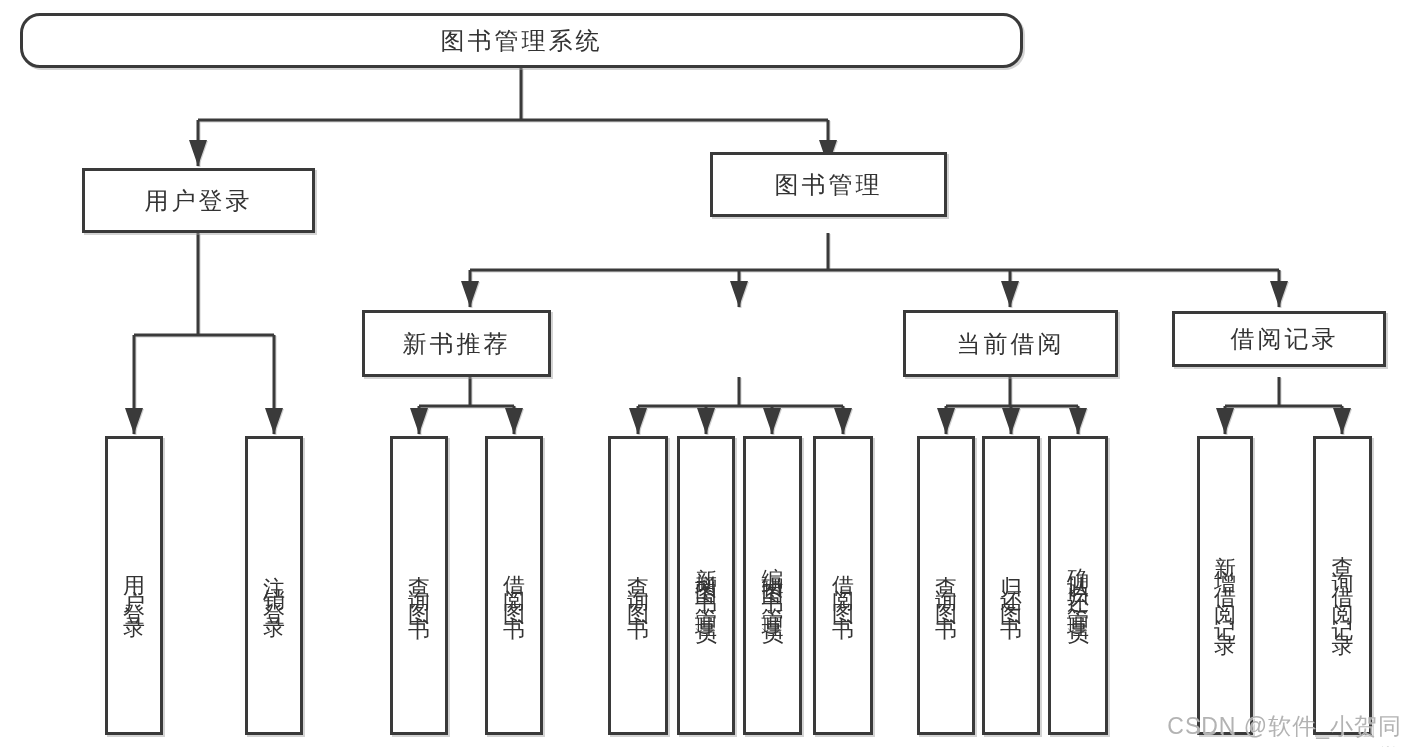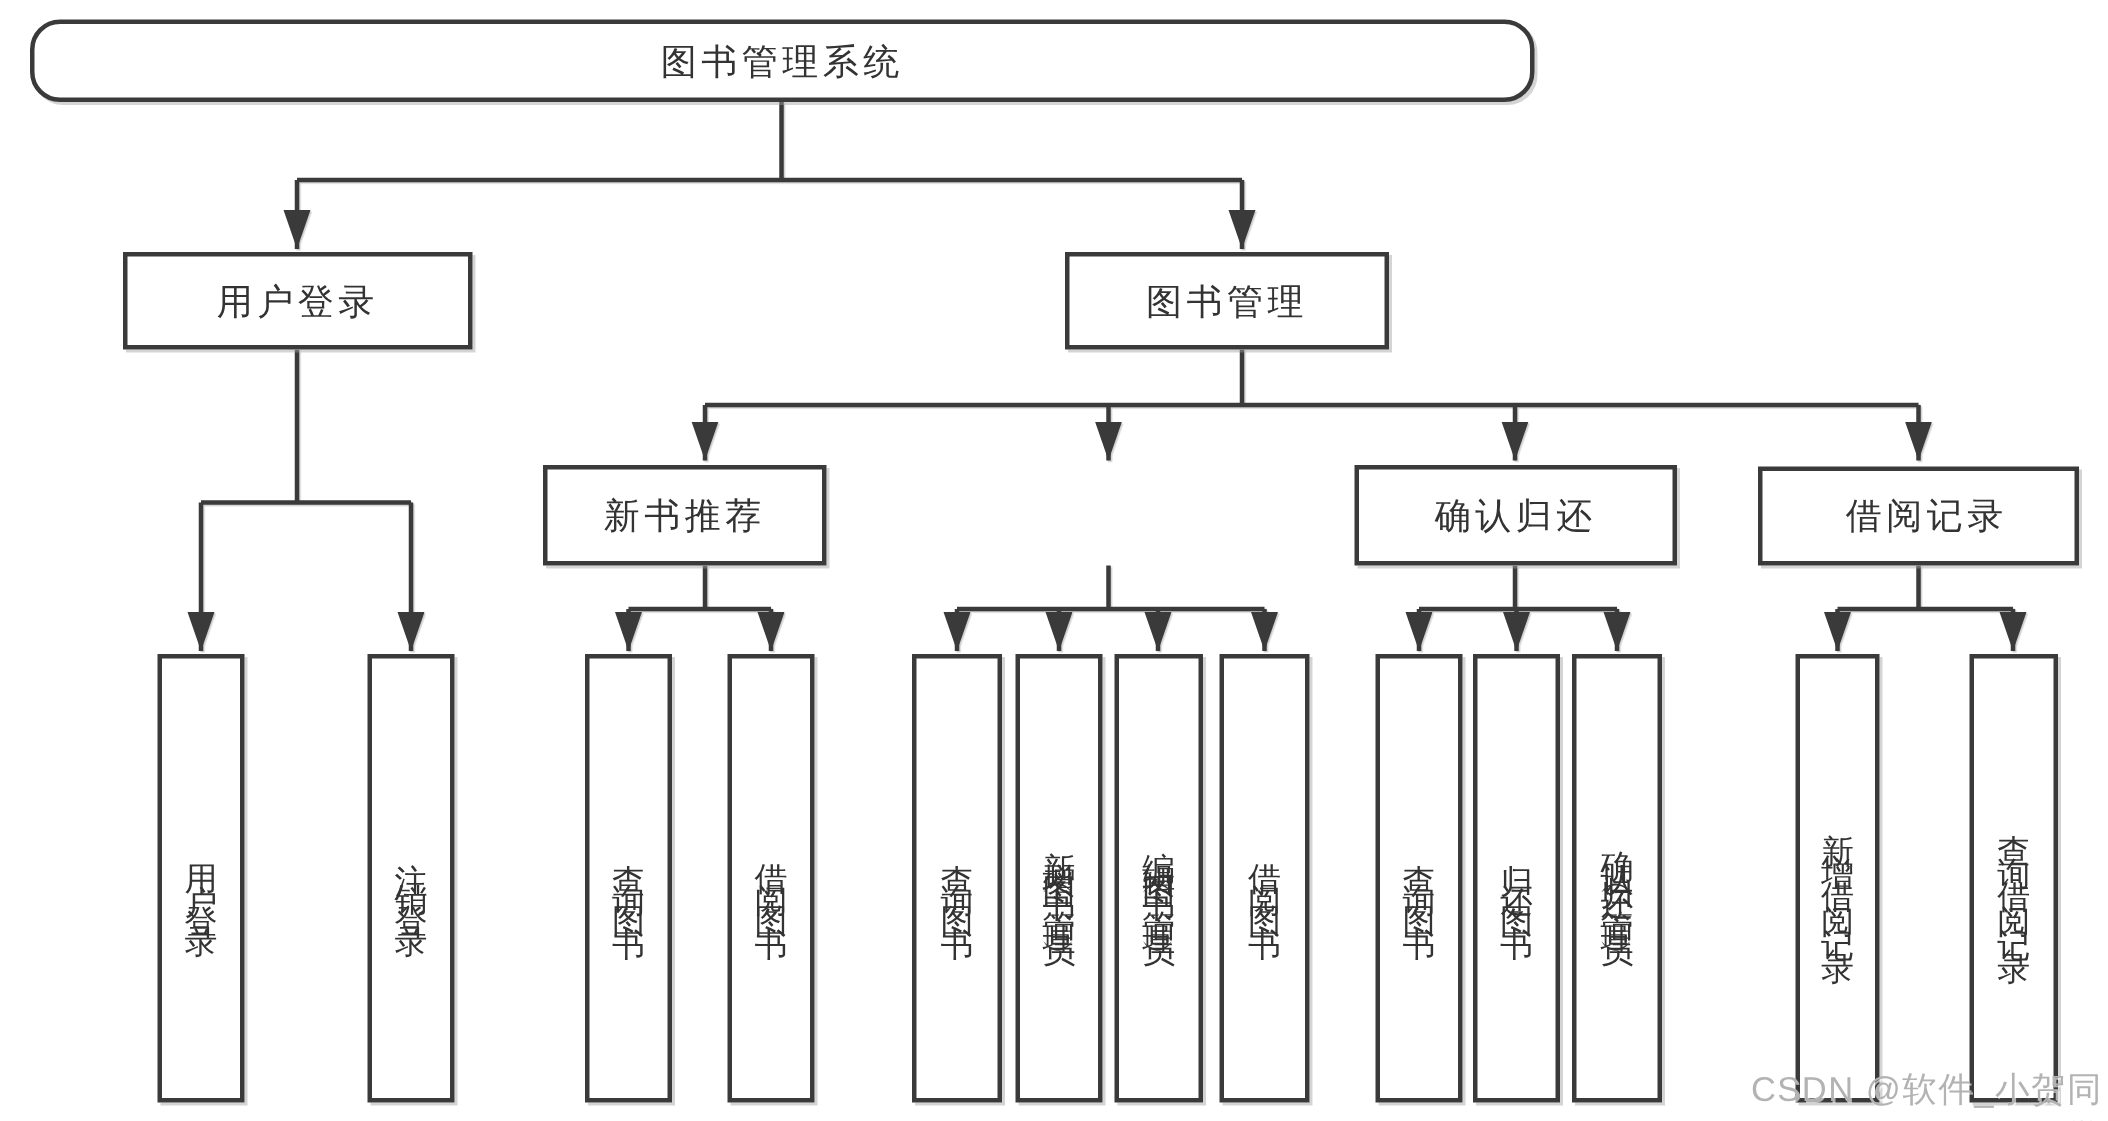--- a/index.html
+++ b/index.html
@@ -116,25 +116,25 @@
     <g>
       <path class="c" d="M1279,377 V406 M1225,406 H1342"></path>
       <path class="c" d="M1225,406 V434" marker-end="url(#arrow)"></path>
       <path class="c" d="M1342,406 V434" marker-end="url(#arrow)"></path>
     </g>
   </svg>
 
   <div class="node h" style="left:20px;top:13px;width:1003px;height:55px;border-radius:20px;">图书管理系统</div>
 
   <div class="node h" style="left:82px;top:168px;width:233px;height:65px;">用户登录</div>
-  <div class="node h" style="left:710px;top:168px;width:216px;height:65px;">图书管理</div>
+  <div class="node h" style="left:710px;top:152px;width:237px;height:65px;">图书管理</div>
 
   <div class="node h" style="left:362px;top:310px;width:189px;height:67px;">新书推荐</div>
-  <div class="node h" style="left:903px;top:310px;width:215px;height:67px;">确认归还</div>
-  <div class="node h" style="left:1172px;top:311px;width:214px;height:66px;padding-left:11px;">借阅记录</div>
+  <div class="node h" style="left:903px;top:310px;width:215px;height:67px;">当前借阅</div>
+  <div class="node h" style="left:1172px;top:311px;width:214px;height:56px;padding-left:11px;">借阅记录</div>
 
   <div class="node v" style="left:105px;top:436px;width:58px;height:299px;">用户登录</div>
   <div class="node v" style="left:245px;top:436px;width:58px;height:299px;">注销登录</div>
 
   <div class="node v" style="left:390px;top:436px;width:58px;height:299px;">查询图书</div>
   <div class="node v" style="left:485px;top:436px;width:58px;height:299px;">借阅图书</div>
 
   <div class="node v" style="left:608px;top:436px;width:60px;height:299px;">查询图书</div>
   <div class="node v long" style="left:677px;top:436px;width:58px;height:299px;">新增图书（管理员）</div>
   <div class="node v long" style="left:743px;top:436px;width:59px;height:299px;">编辑图书（管理员）</div>

